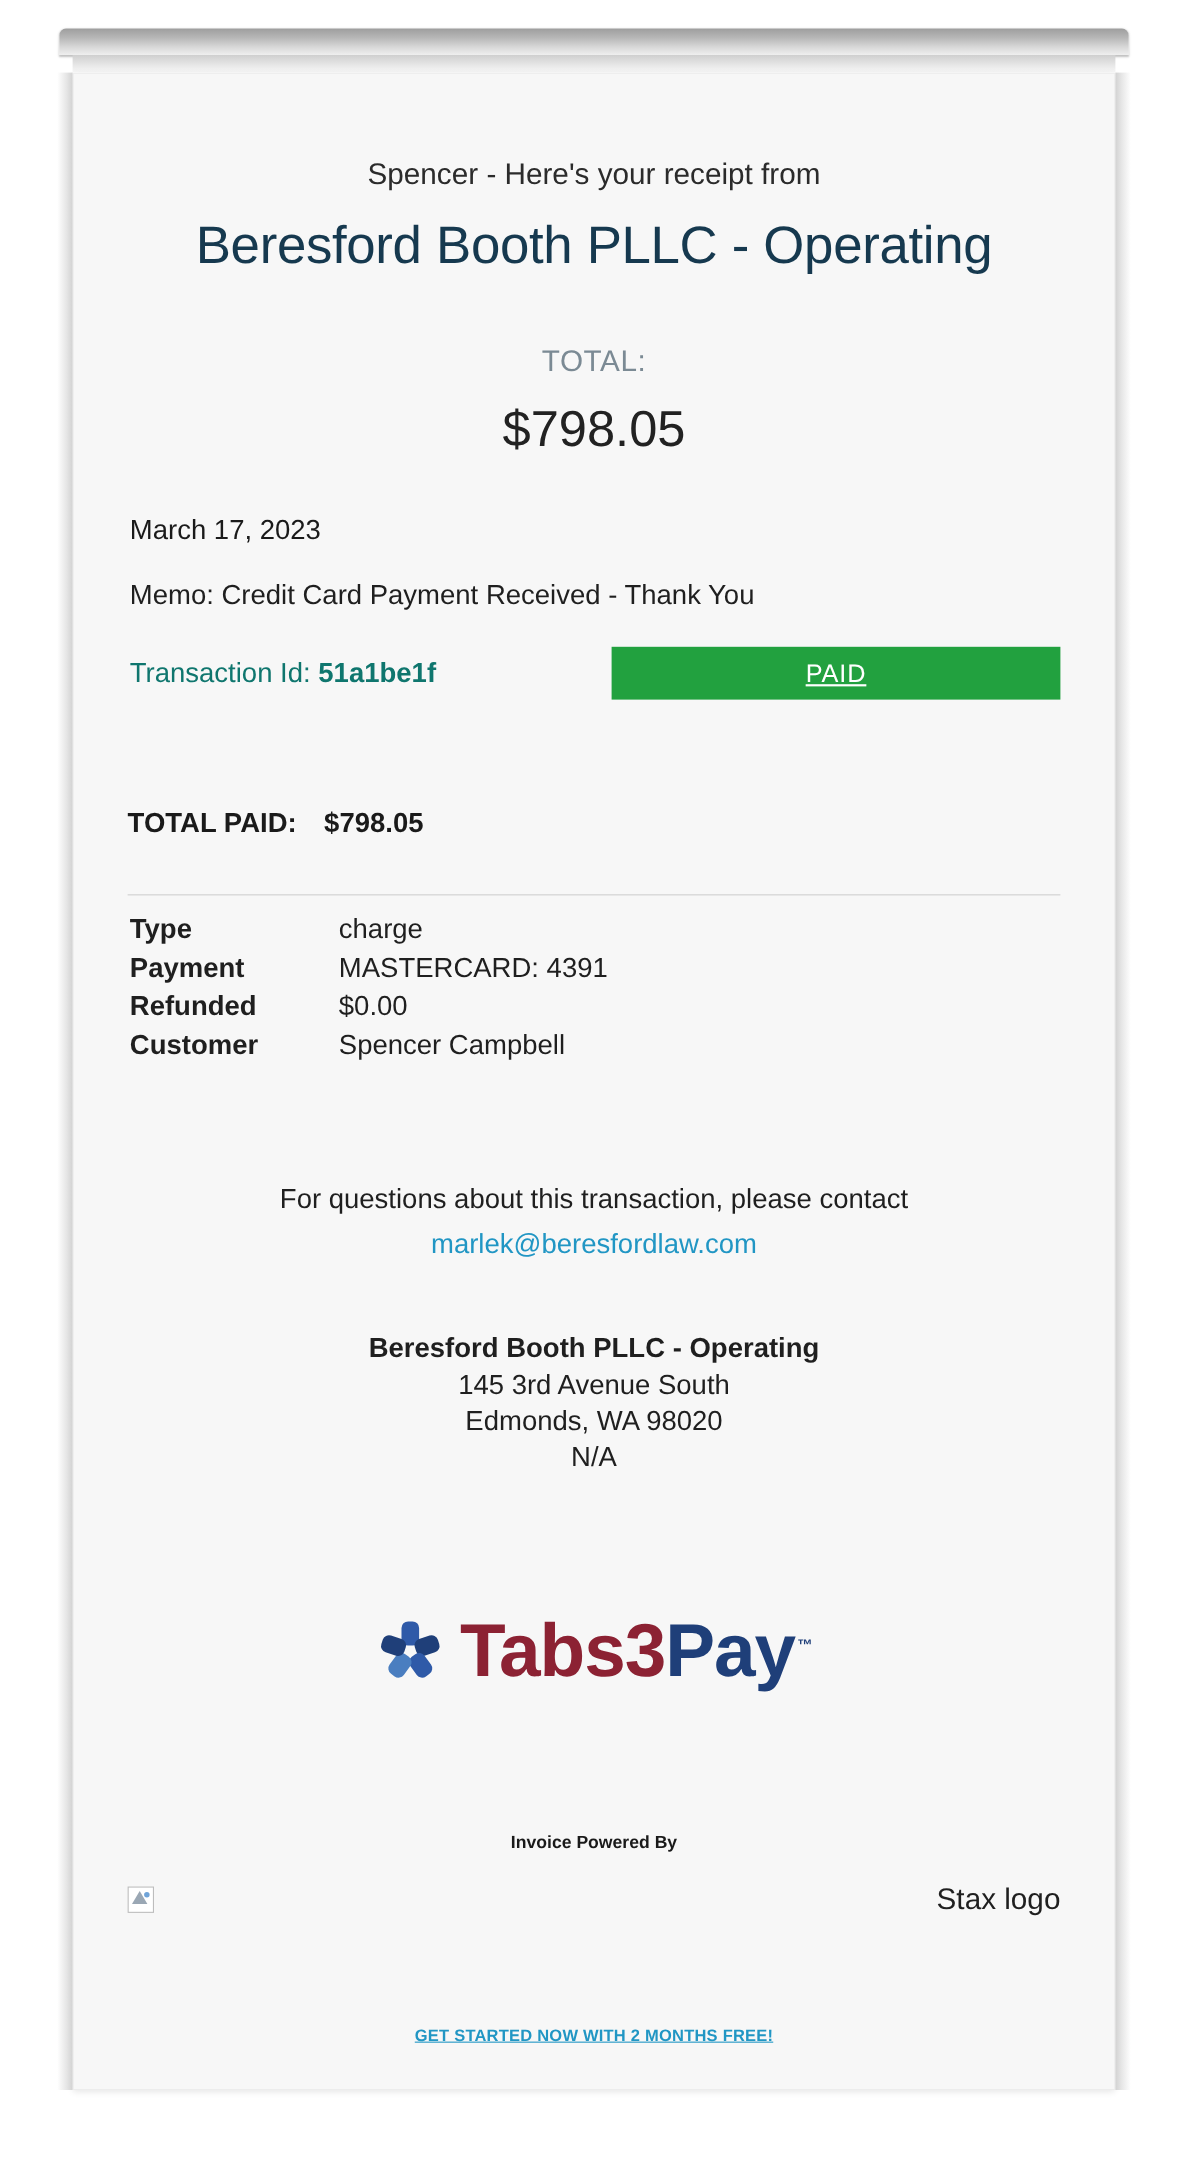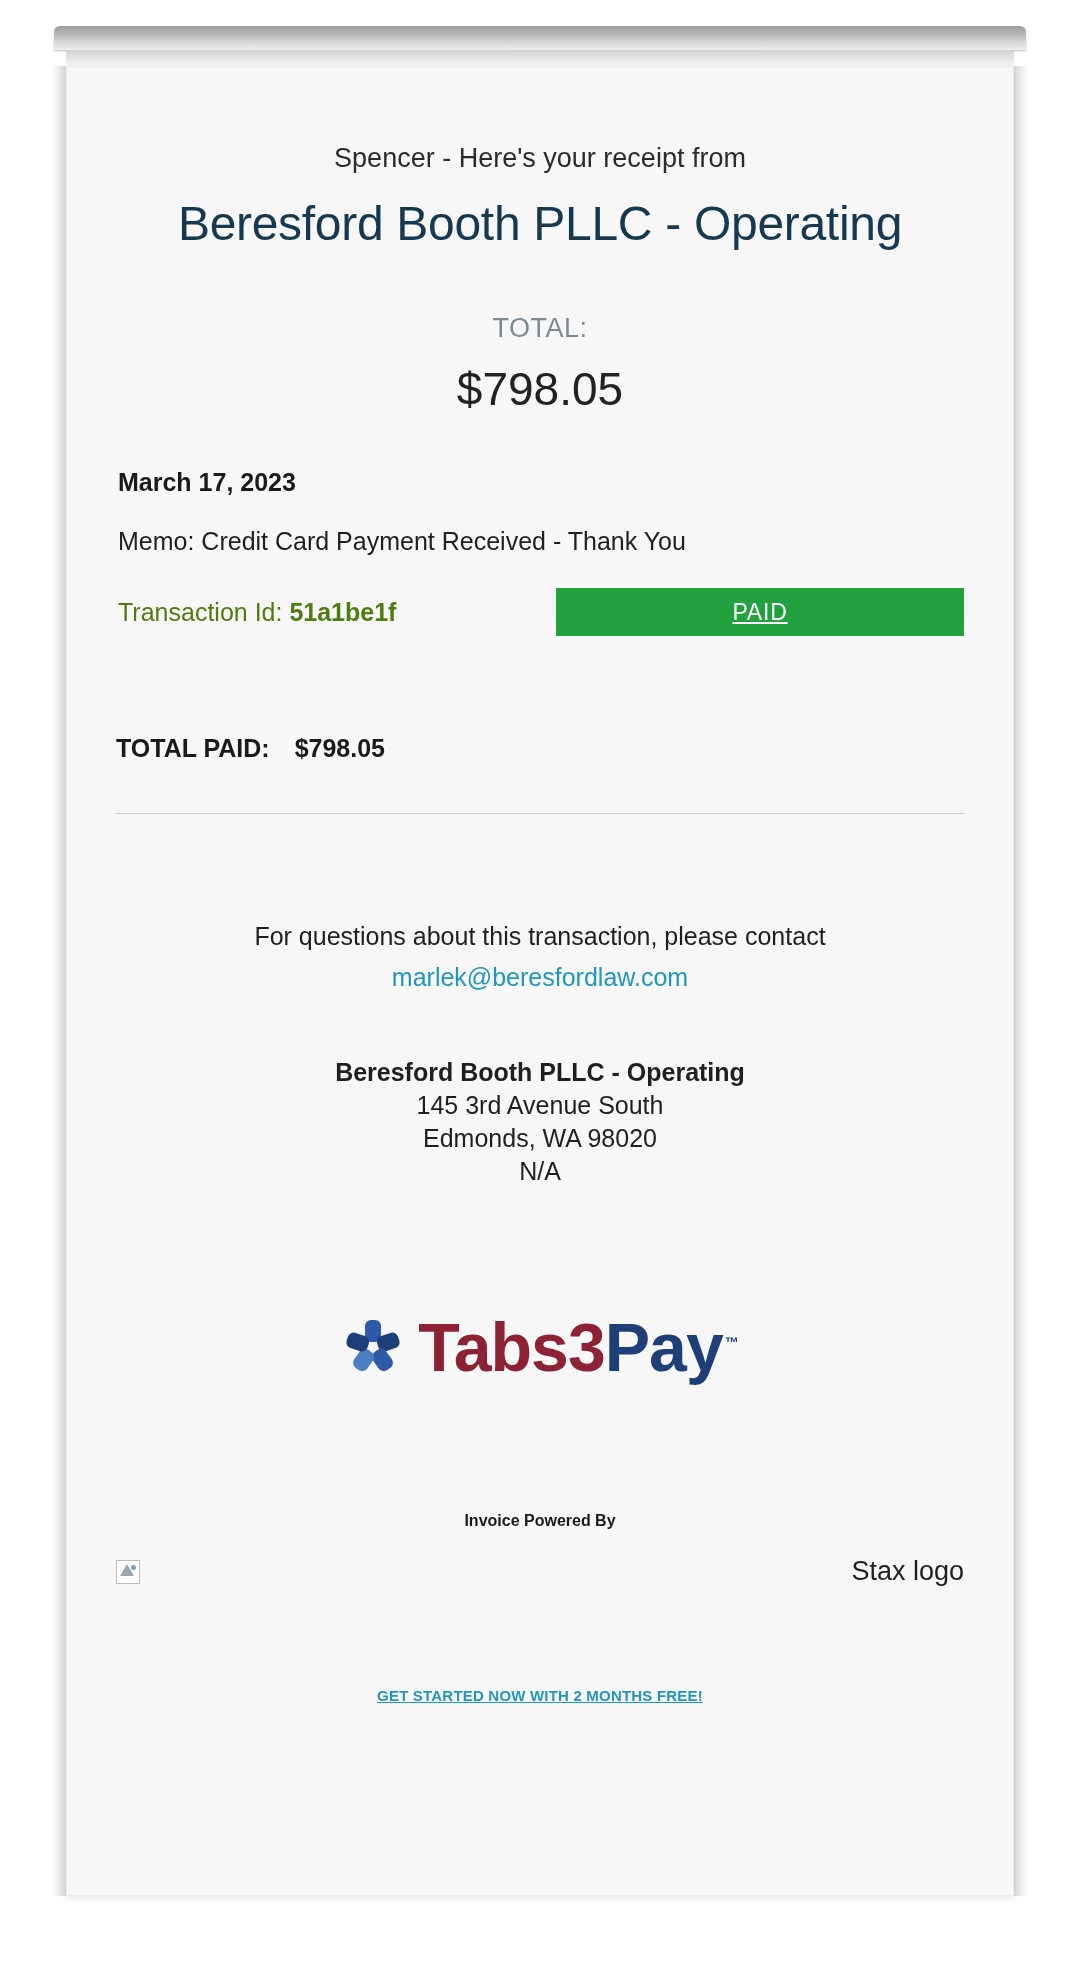--- a/index.html
+++ b/index.html
@@ -95,38 +95,38 @@
     color: #222222;
     margin: 18px 0 0 0;
     font-weight: 400;
   }
 
   .meta {
     margin-top: 52px;
   }
   .meta-date {
     font-size: 25px;
-    font-weight: bold;
+    font-weight: normal;
     color: #1a1a1a;
     margin: 0 0 0 2px;
   }
   .meta-memo {
     font-size: 25px;
     color: #1f1f1f;
     margin: 30px 0 0 2px;
   }
   .txn-row {
     display: flex;
     align-items: center;
     margin-top: 30px;
     min-height: 52px;
   }
   .txn-id {
     font-size: 25px;
-    color: #4d7c0f;
+    color: #0f766e;
     margin-left: 2px;
     white-space: nowrap;
   }
   .txn-id b { font-weight: bold; }
   .paid-badge {
     margin-left: auto;
     width: 408px;
     height: 48px;
     background: #22a13f;
     color: #ffffff;
@@ -328,20 +328,40 @@
         </div>
       </div>
 
       <div class="total-paid-row">
         <span>TOTAL PAID:</span>
         <span class="tp-amt">$798.05</span>
       </div>
 
       <div class="divider"></div>
 
+      <table class="detail-table">
+        <tbody>
+          <tr>
+            <td class="k">Type</td>
+            <td class="v">charge</td>
+          </tr>
+          <tr>
+            <td class="k">Payment</td>
+            <td class="v">MASTERCARD: 4391</td>
+          </tr>
+          <tr>
+            <td class="k">Refunded</td>
+            <td class="v">$0.00</td>
+          </tr>
+          <tr>
+            <td class="k">Customer</td>
+            <td class="v">Spencer Campbell</td>
+          </tr>
+        </tbody>
+      </table>
 
       <div class="contact">
         <span>For questions about this transaction, please contact</span>
         <a class="contact-email" href="#">marlek@beresfordlaw.com</a>
       </div>
 
       <div class="address">
         <div class="name">Beresford Booth PLLC - Operating</div>
         <div>145 3rd Avenue South</div>
         <div>Edmonds, WA 98020</div>

